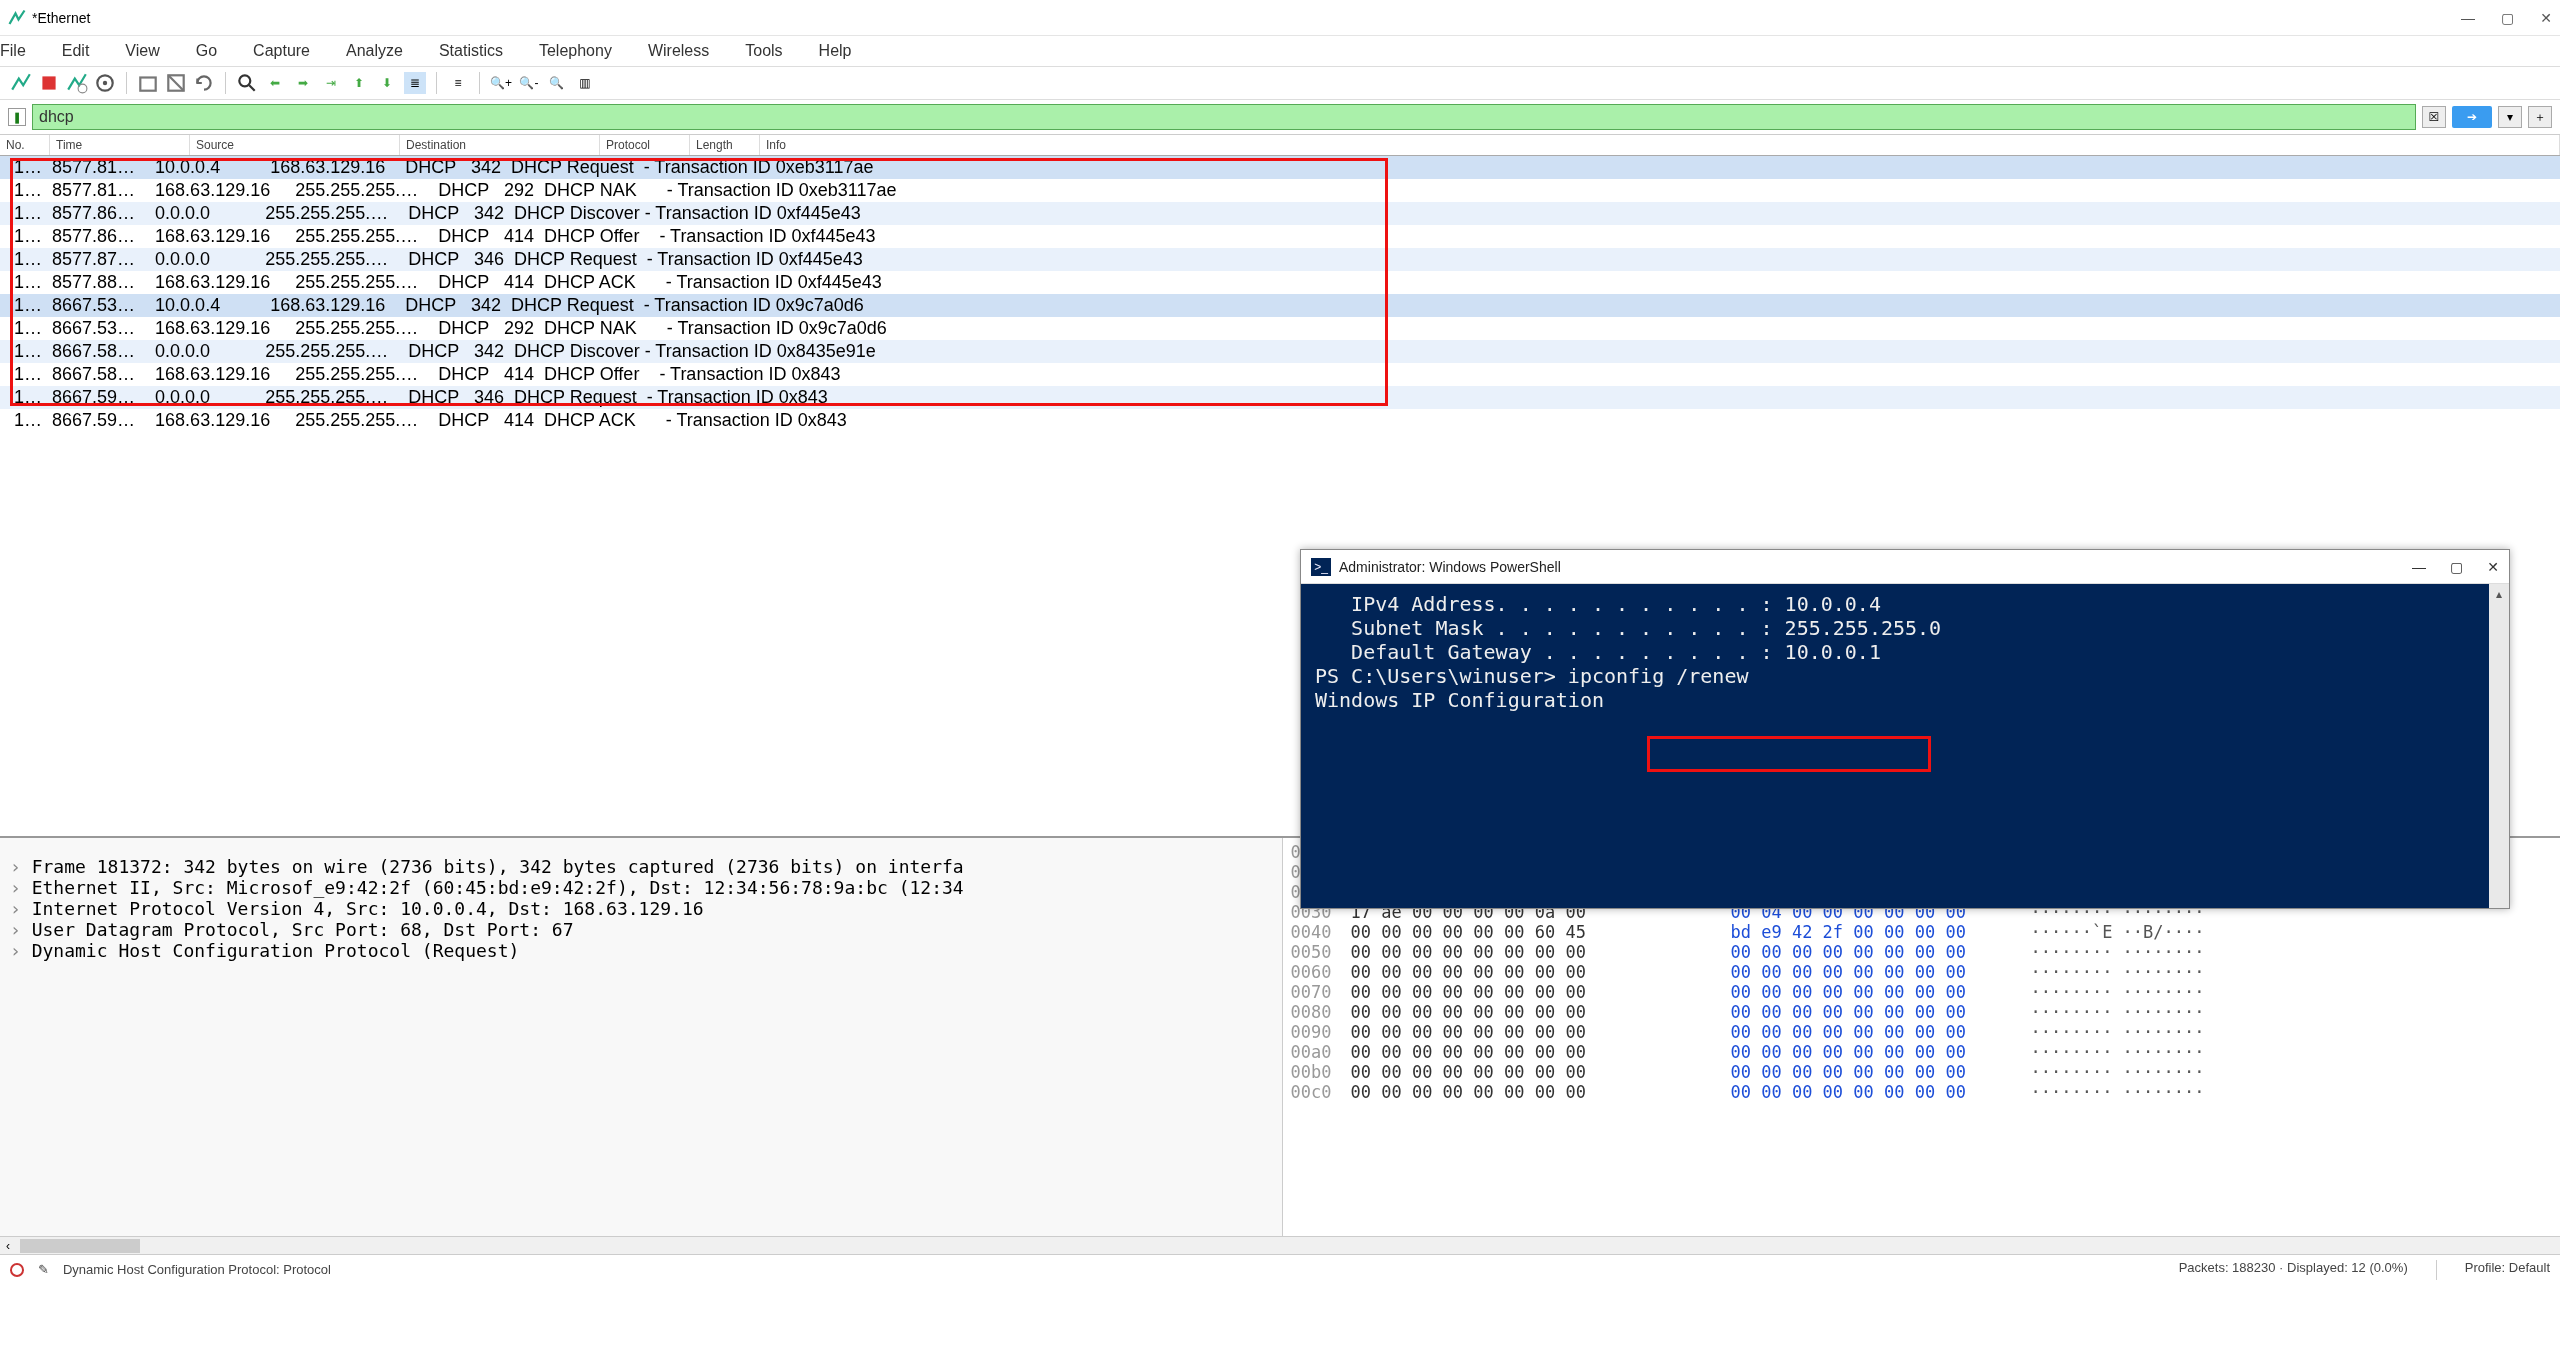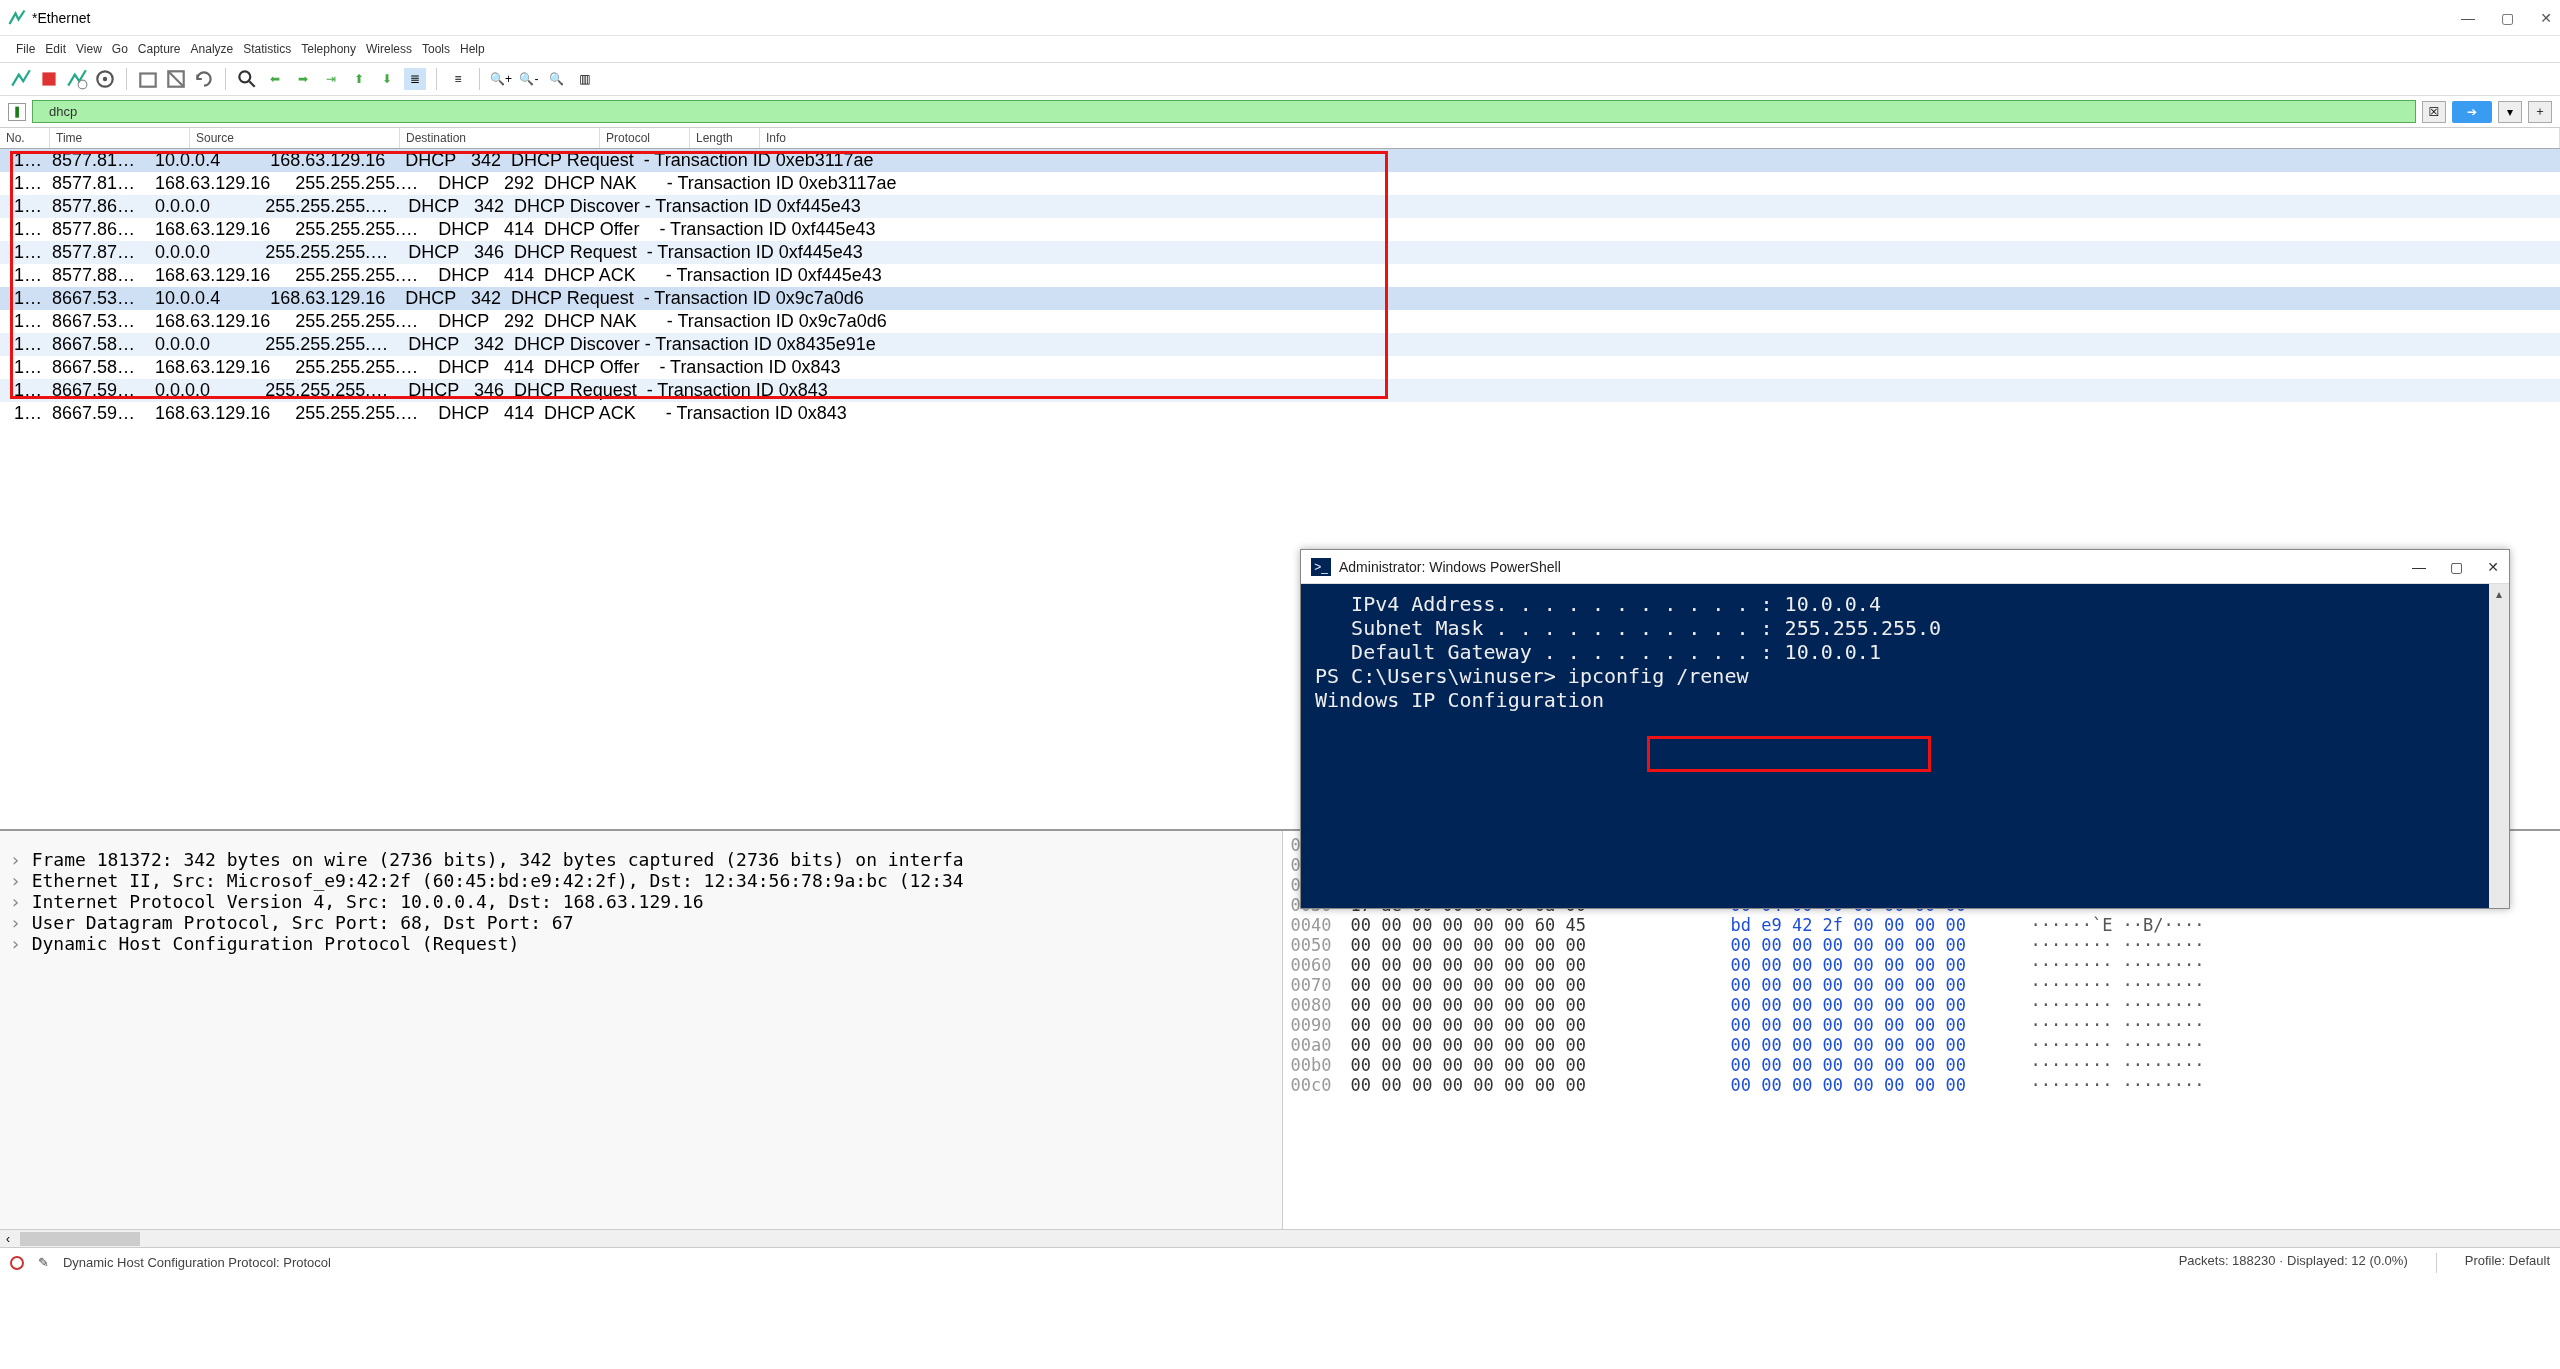--- a/index.html
+++ b/index.html
@@ -1,28 +1,28 @@
 <!DOCTYPE html>
 <html><head>
 <meta charset="utf-8">
 <style>
   * { box-sizing: border-box; margin: 0; padding: 0; }
   body { font-family: "Segoe UI", Arial, sans-serif; font-size: 12px; background: #fff; color: #000; overflow: hidden; width: 2560px; height: 1369px; transform-origin: top left; }
   .titlebar { display: flex; align-items: center; height: 36px; padding: 0 8px; border-bottom: 1px solid #e5e5e5; }
   .titlebar .logo { width: 18px; height: 18px; margin-right: 6px; }
   .titlebar .title { font-size: 14px; color: #000000; }
   .titlebar .winbtns { margin-left: auto; display: flex; gap: 26px; color: #555; font-size: 14px; }
-  .menubar { display: flex; gap: 10px; padding: 6px 16px; font-size: 12px; color: #333; }
+  .menubar { display: flex; gap: 36px; padding: 6px 0; font-size: 16px; color: #333; }
   .menubar span { cursor: default; }
   .toolbar { display: flex; align-items: center; gap: 6px; padding: 4px 10px; border-top: 1px solid #ddd; border-bottom: 1px solid #ddd; height: 34px; }
   .tb-icon { width: 22px; height: 22px; display: inline-flex; align-items: center; justify-content: center; }
   .tb-sep { width: 1px; height: 22px; background: #ccc; margin: 0 4px; }
   .filterbar { display: flex; align-items: center; padding: 4px 8px; gap: 6px; }
   .filter-icon { width: 18px; height: 18px; border: 1px solid #999; display:flex; align-items:center; justify-content:center; font-size:11px; color:#197c17; }
-  .filter-input { flex: 1; background: #aaf0aa; border: 1px solid #5a5; padding: 3px 16px; font-size: 13px; color: #333; }
+  .filter-input { flex: 1; background: #aaf0aa; border: 1px solid #5a5; padding: 3px 6px; font-size: 16px; color: #333; }
   .filter-btn { width: 24px; height: 22px; border: 1px solid #aaa; display:flex; align-items:center; justify-content:center; background:#eee; }
   .filter-arrow { width: 40px; height: 22px; background: #3a9cf0; display:flex; align-items:center; justify-content:center; color:#fff; border-radius:2px; }
   .colhead { display:flex; background:#fff; border-top:1px solid #ccc; border-bottom:1px solid #aaa; font-size:12px; color:#444; }
   .colhead div { padding: 3px 6px; border-right:1px solid #ddd; }
   .packet-list { font-family: Liberation Sans, sans-serif; font-size: 18px; overflow:hidden; position:relative; }
   .pkt-row { display:flex; padding: 1px 0 1px 14px; white-space:pre; }
   .pkt-row.even { background:#e9f1fb; }
   .pkt-row.selected { background:#cfe0f4; }
   .red-box { position:absolute; border:3px solid #e11; pointer-events:none; }
   .split { display:flex; border-top: 2px solid #999; height: 400px; }

